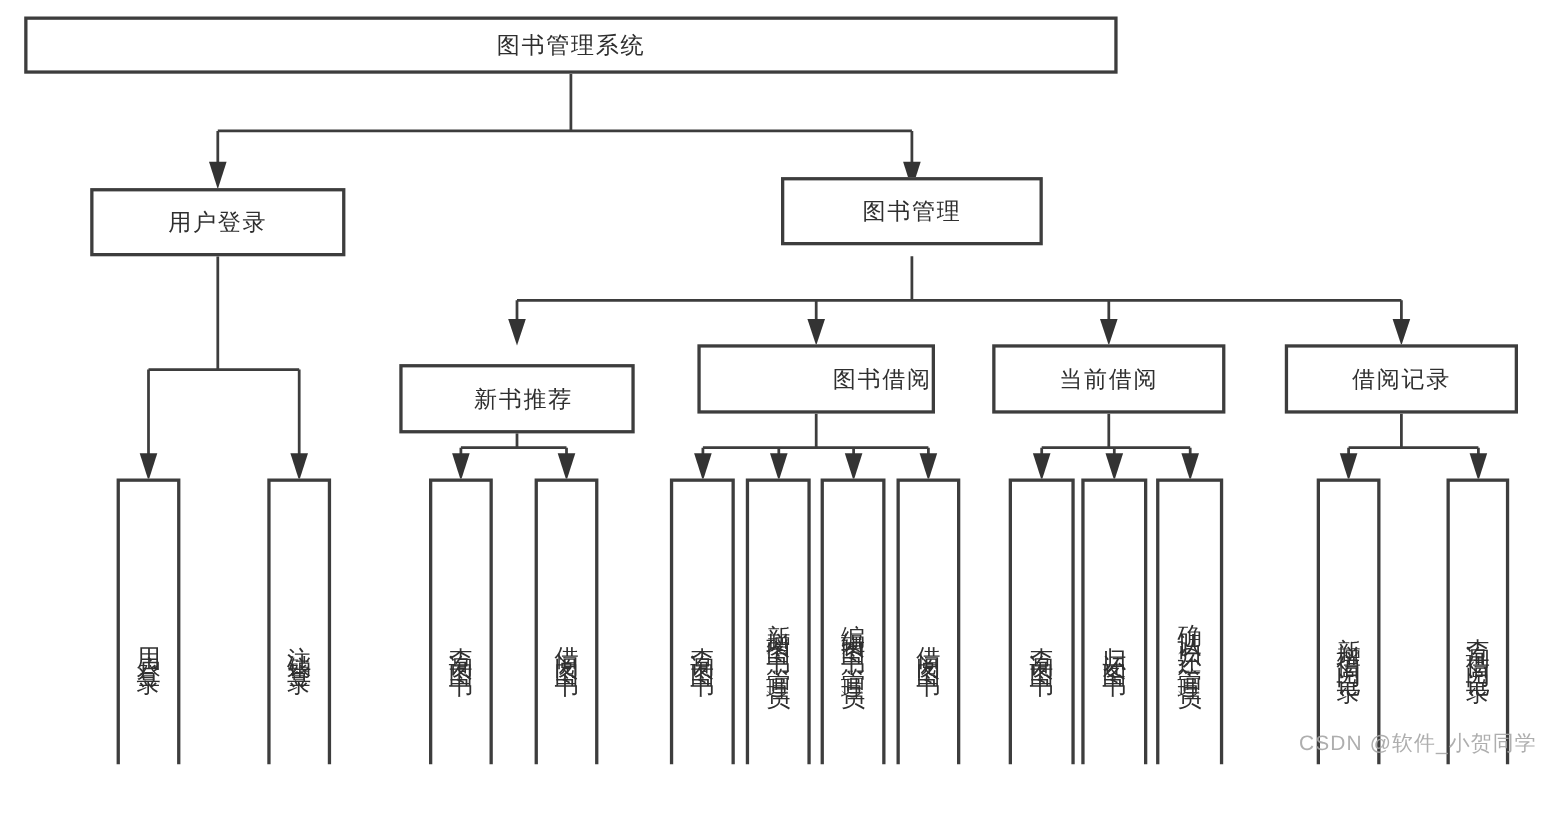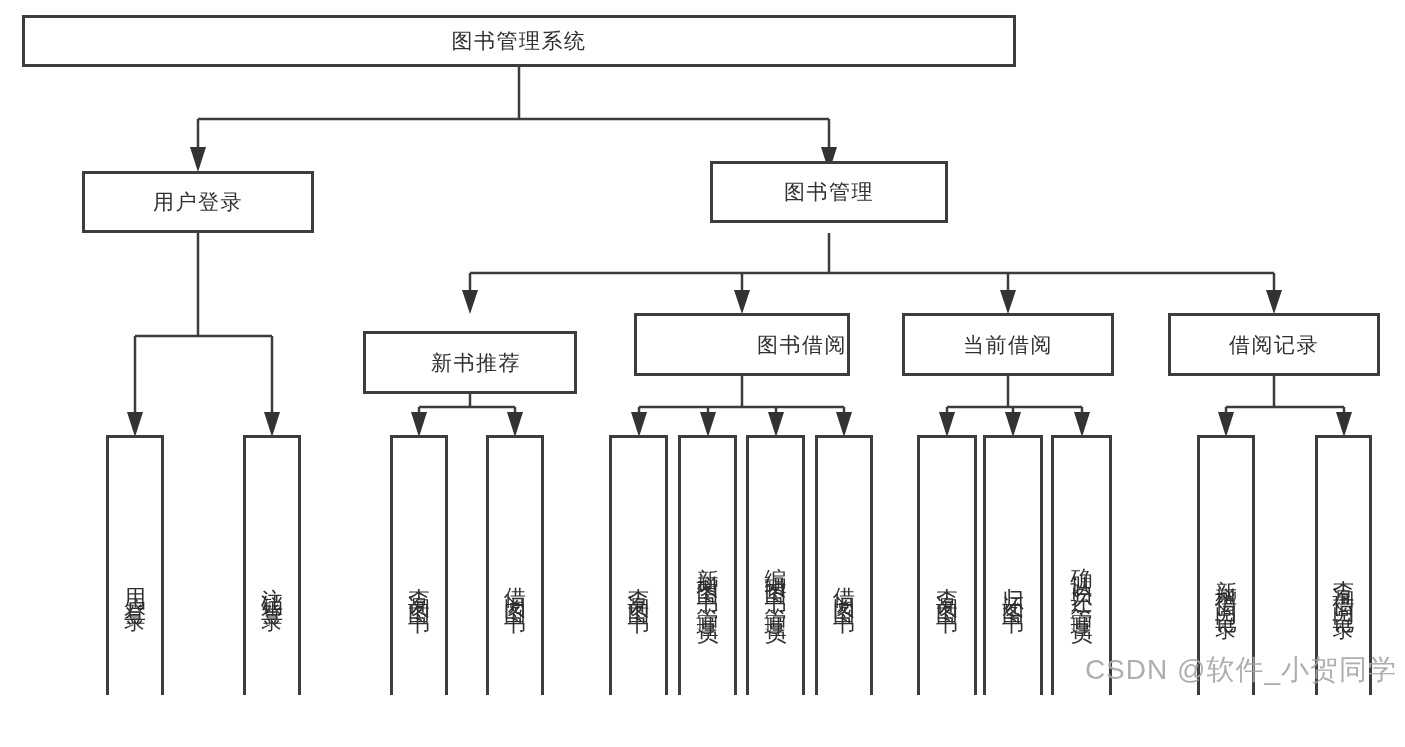--- a/index.html
+++ b/index.html
@@ -43,21 +43,21 @@
   }
   svg.connectors path{
     fill:none;stroke:#3d3d3d;stroke-width:2.5;
   }
   svg.connectors polygon{
     fill:#333;stroke:none;
   }
   .watermark{
     position:absolute;
     right:8px;bottom:6px;
-    font-size:28px;
+    font-size:19px;
     color:rgba(165,165,165,0.9);
     letter-spacing:1px;
     z-index:5;
   }
 </style>
 </head>
 <body>
 
 <div class="canvas">
 

